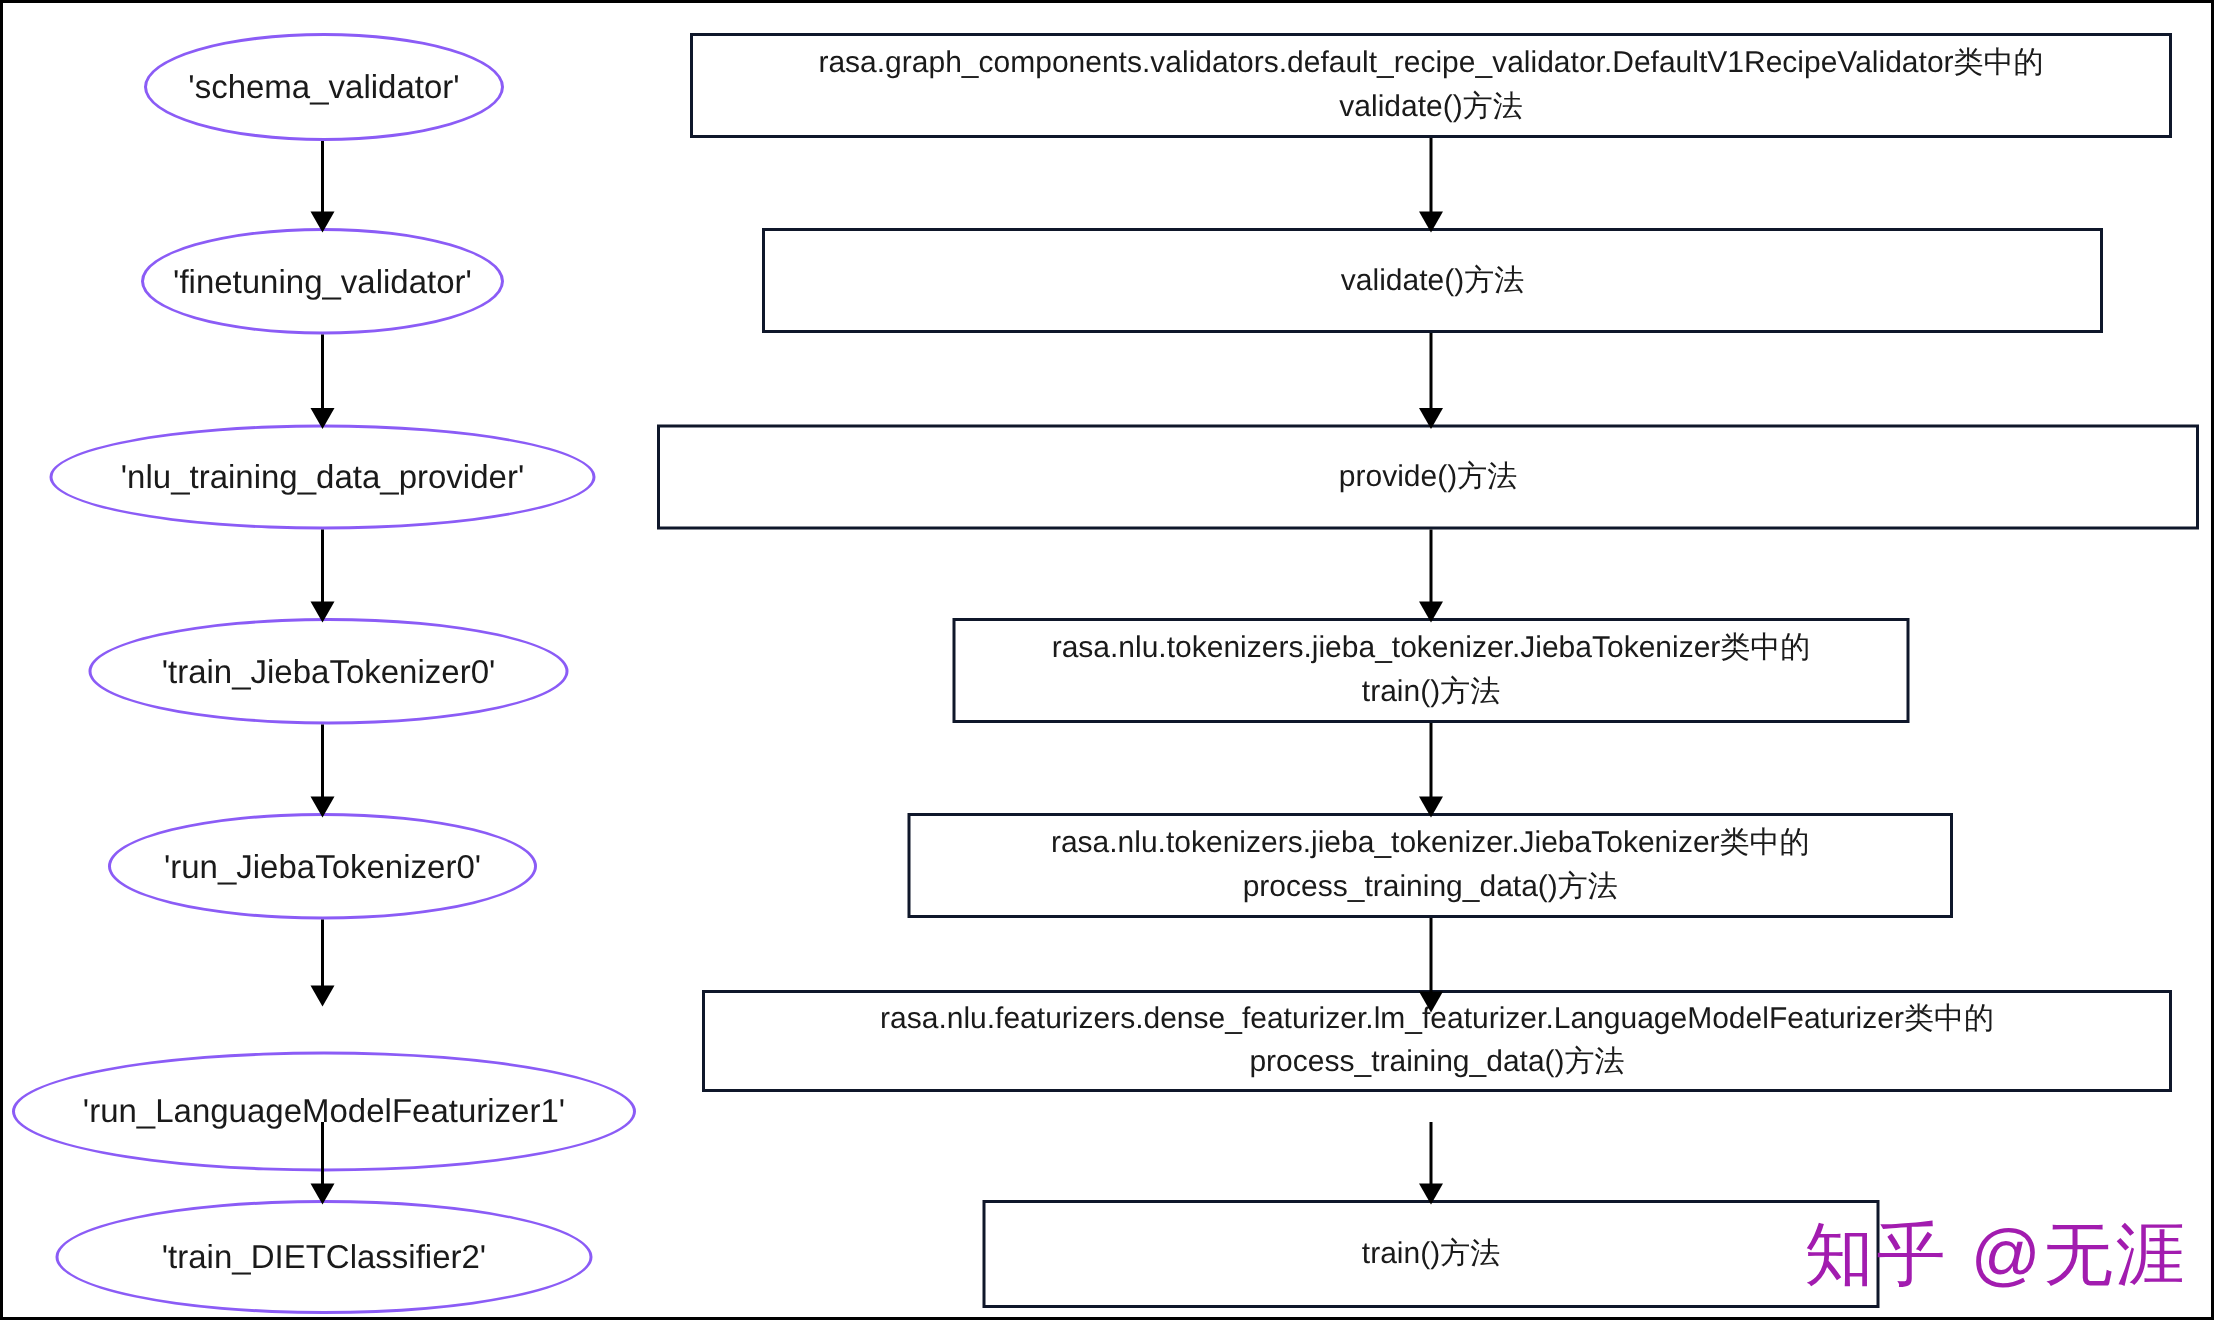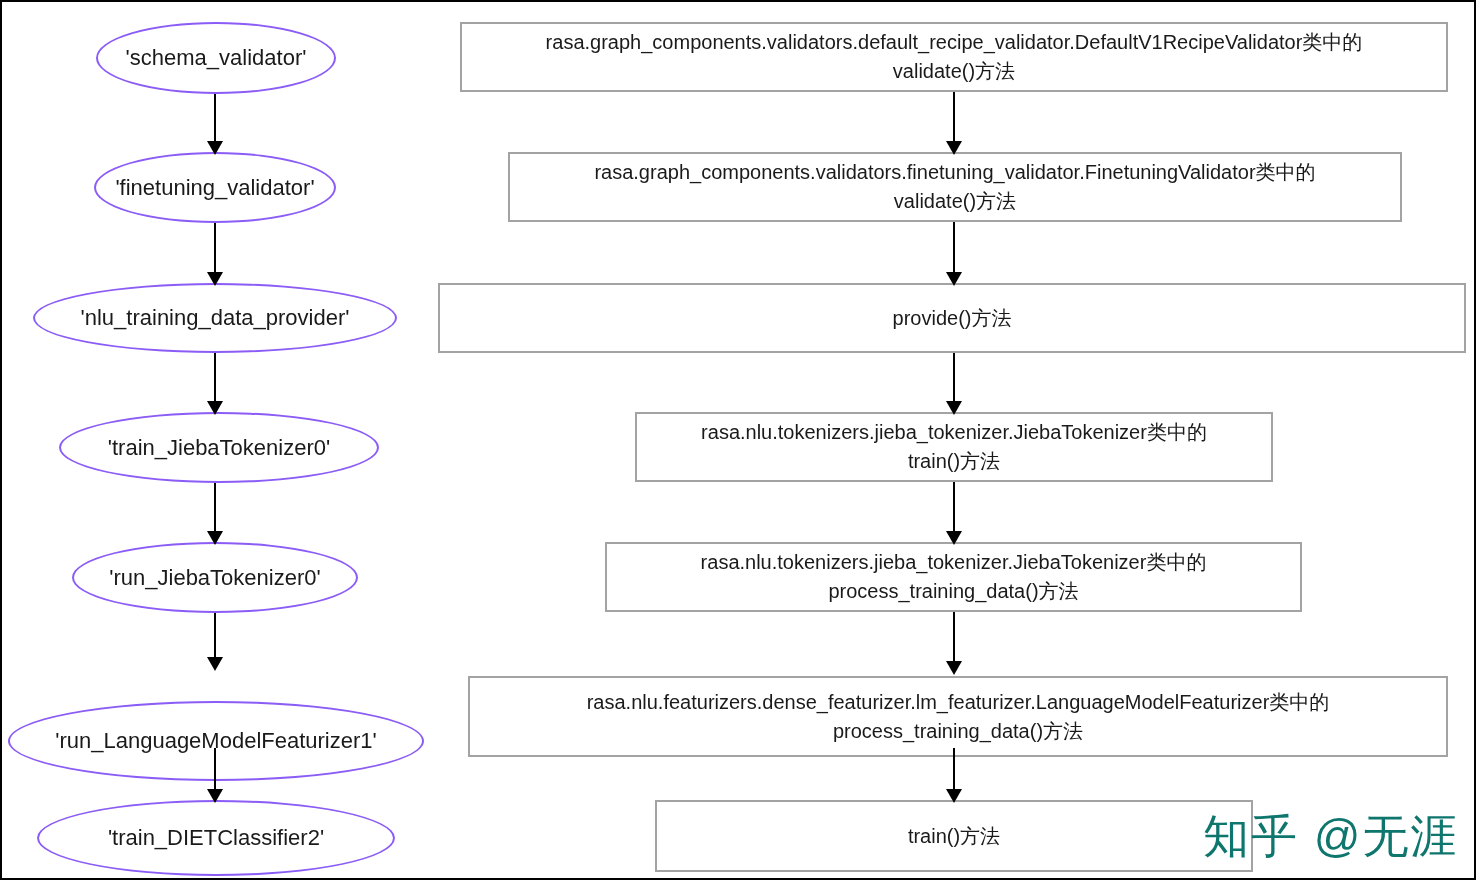--- a/index.html
+++ b/index.html
@@ -34,21 +34,21 @@
     align-items: center;
     justify-content: center;
     text-align: center;
   }
   .ellipse {
     border: 2px solid #8b5cf6;
     border-radius: 50%;
     font-size: 22px;
   }
   .box {
-    border: 2px solid #a3a3a3;
+    border: 2px solid #0f172a;
     font-size: 20px;
     line-height: 29px;
     padding: 2px 6px;
   }
   .arrow {
     position: absolute;
     width: 0;
     border-left: 2px solid #000000;
   }
   .arrow::after {
@@ -61,21 +61,21 @@
     border-left: 8px solid transparent;
     border-right: 8px solid transparent;
     border-top: 14px solid #000000;
   }
   .watermark {
     position: absolute;
     left: 1203px;
     top: 806px;
     font-size: 46px;
     letter-spacing: 2px;
-    color: #0f766e;
+    color: #a21caf;
     text-shadow: 2px 2px 1px #ffffff;
     z-index: 10;
     white-space: nowrap;
   }
 </style>
 </head>
 <body>
 
 <div class="frame"></div>
 
@@ -106,35 +106,34 @@
 <div class="arrow" style="left:214px;top:353px;height:59px"></div>
 <div class="arrow" style="left:214px;top:483px;height:59px"></div>
 <div class="arrow" style="left:214px;top:613px;height:55px"></div>
 <div class="arrow" style="left:214px;top:748px;height:52px"></div>
 
 <div class="node box" style="left:460px;top:22px;width:988px;height:70px">
   <div>rasa.graph_components.validators.default_recipe_validator.DefaultV1RecipeValidator类中的</div>
   <div>validate()方法</div>
 </div>
 <div class="node box" style="left:508px;top:152px;width:894px;height:70px">
-  <div>rasa.graph_components.validators.finetuning_validator.FinetuningValidator类中的</div>
   <div>validate()方法</div>
 </div>
 <div class="node box" style="left:438px;top:283px;width:1028px;height:70px">
   <div>provide()方法</div>
 </div>
 <div class="node box" style="left:635px;top:412px;width:638px;height:70px">
   <div>rasa.nlu.tokenizers.jieba_tokenizer.JiebaTokenizer类中的</div>
   <div>train()方法</div>
 </div>
 <div class="node box" style="left:605px;top:542px;width:697px;height:70px">
   <div>rasa.nlu.tokenizers.jieba_tokenizer.JiebaTokenizer类中的</div>
   <div>process_training_data()方法</div>
 </div>
-<div class="node box" style="left:468px;top:676px;width:980px;height:81px">
+<div class="node box" style="left:468px;top:660px;width:980px;height:68px">
   <div>rasa.nlu.featurizers.dense_featurizer.lm_featurizer.LanguageModelFeaturizer类中的</div>
   <div>process_training_data()方法</div>
 </div>
 <div class="node box" style="left:655px;top:800px;width:598px;height:72px">
   <div>train()方法</div>
 </div>
 
 <div class="arrow" style="left:953px;top:92px;height:60px"></div>
 <div class="arrow" style="left:953px;top:222px;height:61px"></div>
 <div class="arrow" style="left:953px;top:353px;height:59px"></div>

